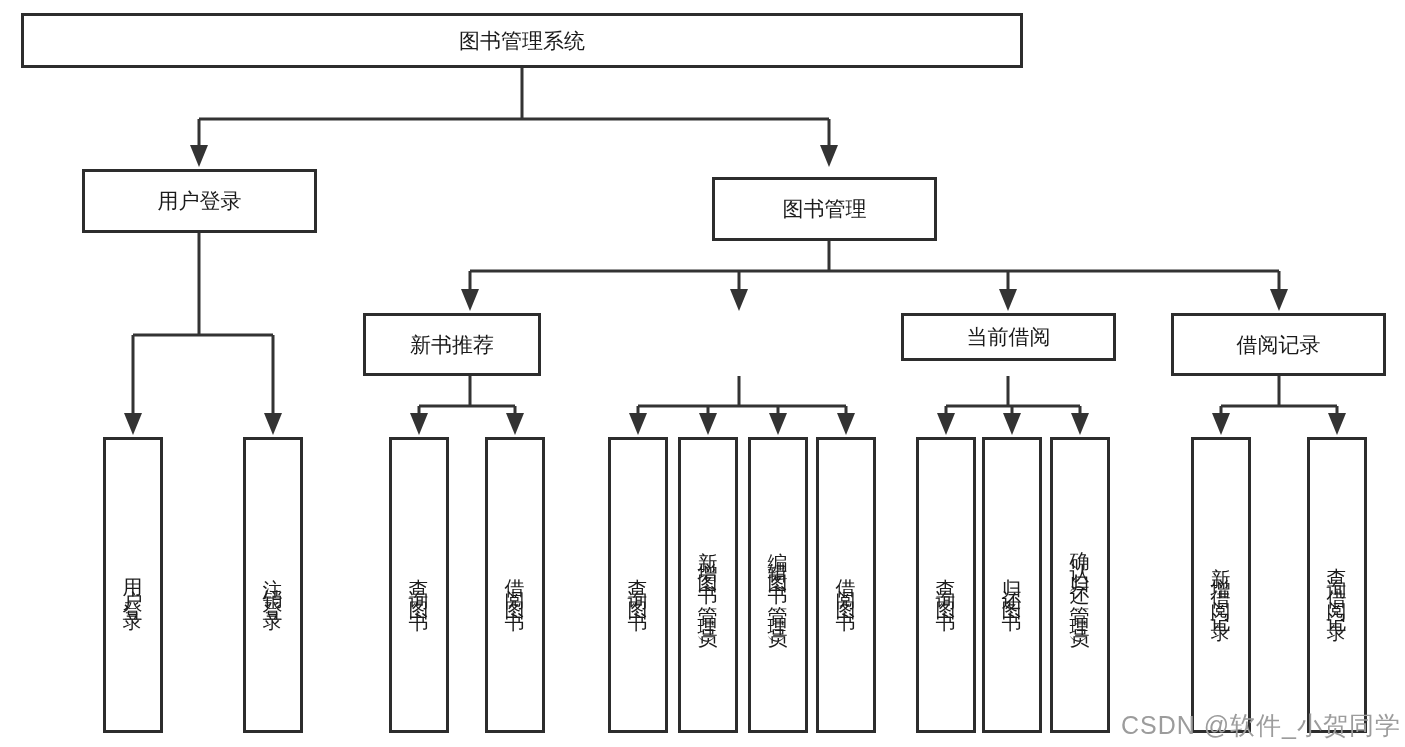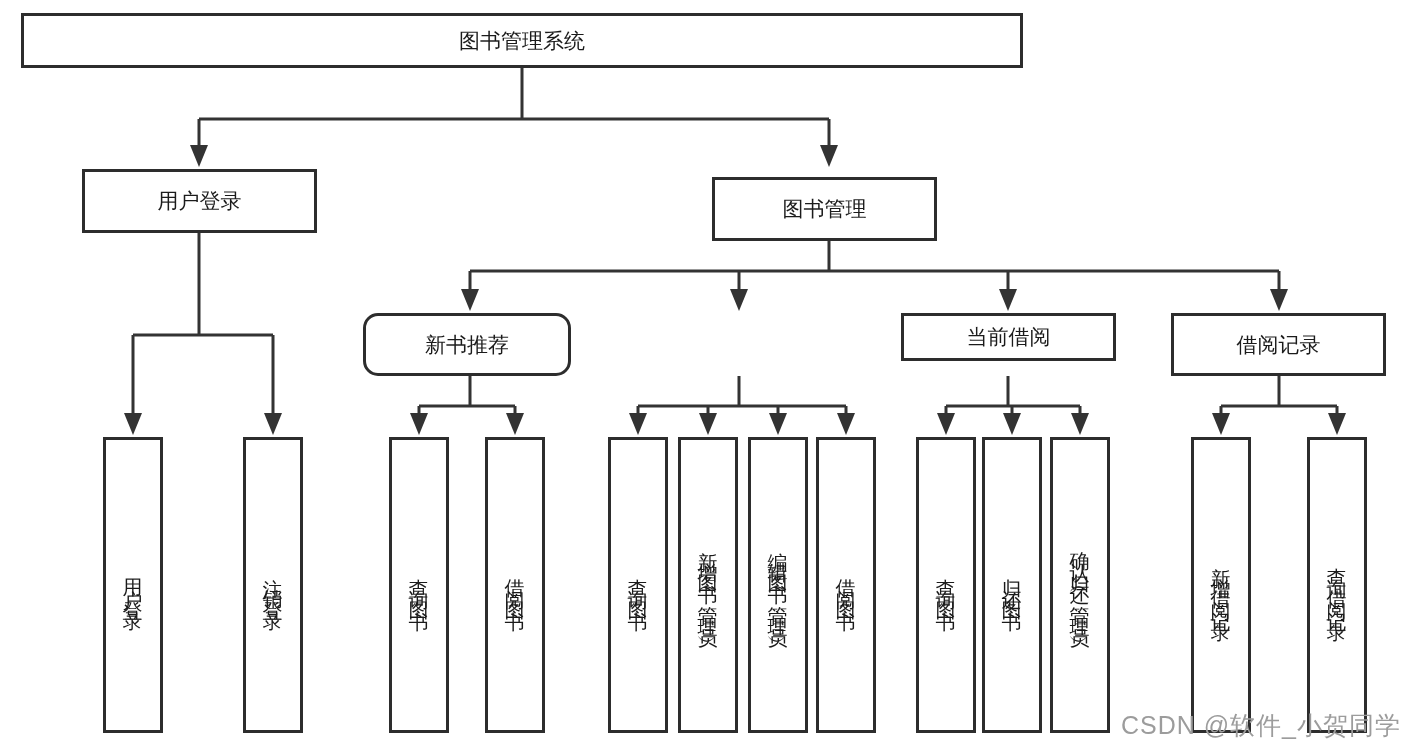--- a/index.html
+++ b/index.html
@@ -50,21 +50,21 @@
     color: var(--watermark);
     font-size: 25px;
     letter-spacing: 1px;
     z-index: 5;
     pointer-events: none;
   }
   
   .n-root   { left: 21px;   top: 13px;  width: 1002px; height: 55px; }
   .n-login  { left: 82px;   top: 169px; width: 235px;  height: 64px; }
   .n-mgmt   { left: 712px;  top: 169px; width: 225px;  height: 64px; margin-top: 8px; }
-  .n-newrec { left: 363px;  top: 313px; width: 208px;  height: 63px; border-radius: 15px; }
+  .n-newrec { left: 363px;  top: 313px; width: 178px;  height: 63px; }
   .n-borrow { left: 632px;  top: 313px; width: 215px;  height: 63px; }
   .n-current{ left: 901px;  top: 313px; width: 215px;  height: 48px; }
   .n-records{ left: 1171px; top: 313px; width: 215px;  height: 63px; }
   .vbox     { top: 437px; width: 60px; height: 296px; }
   .n-a1 { left: 103px; }  .n-a2 { left: 243px; }
   .n-b1 { left: 389px; }  .n-b2 { left: 485px; }
   .n-c1 { left: 608px; }  .n-c2 { left: 678px; }
   .n-c3 { left: 748px; }  .n-c4 { left: 816px; }
   .n-d1 { left: 916px; }  .n-d2 { left: 982px; }  .n-d3 { left: 1050px; }
   .n-e1 { left: 1191px; } .n-e2 { left: 1307px; }

